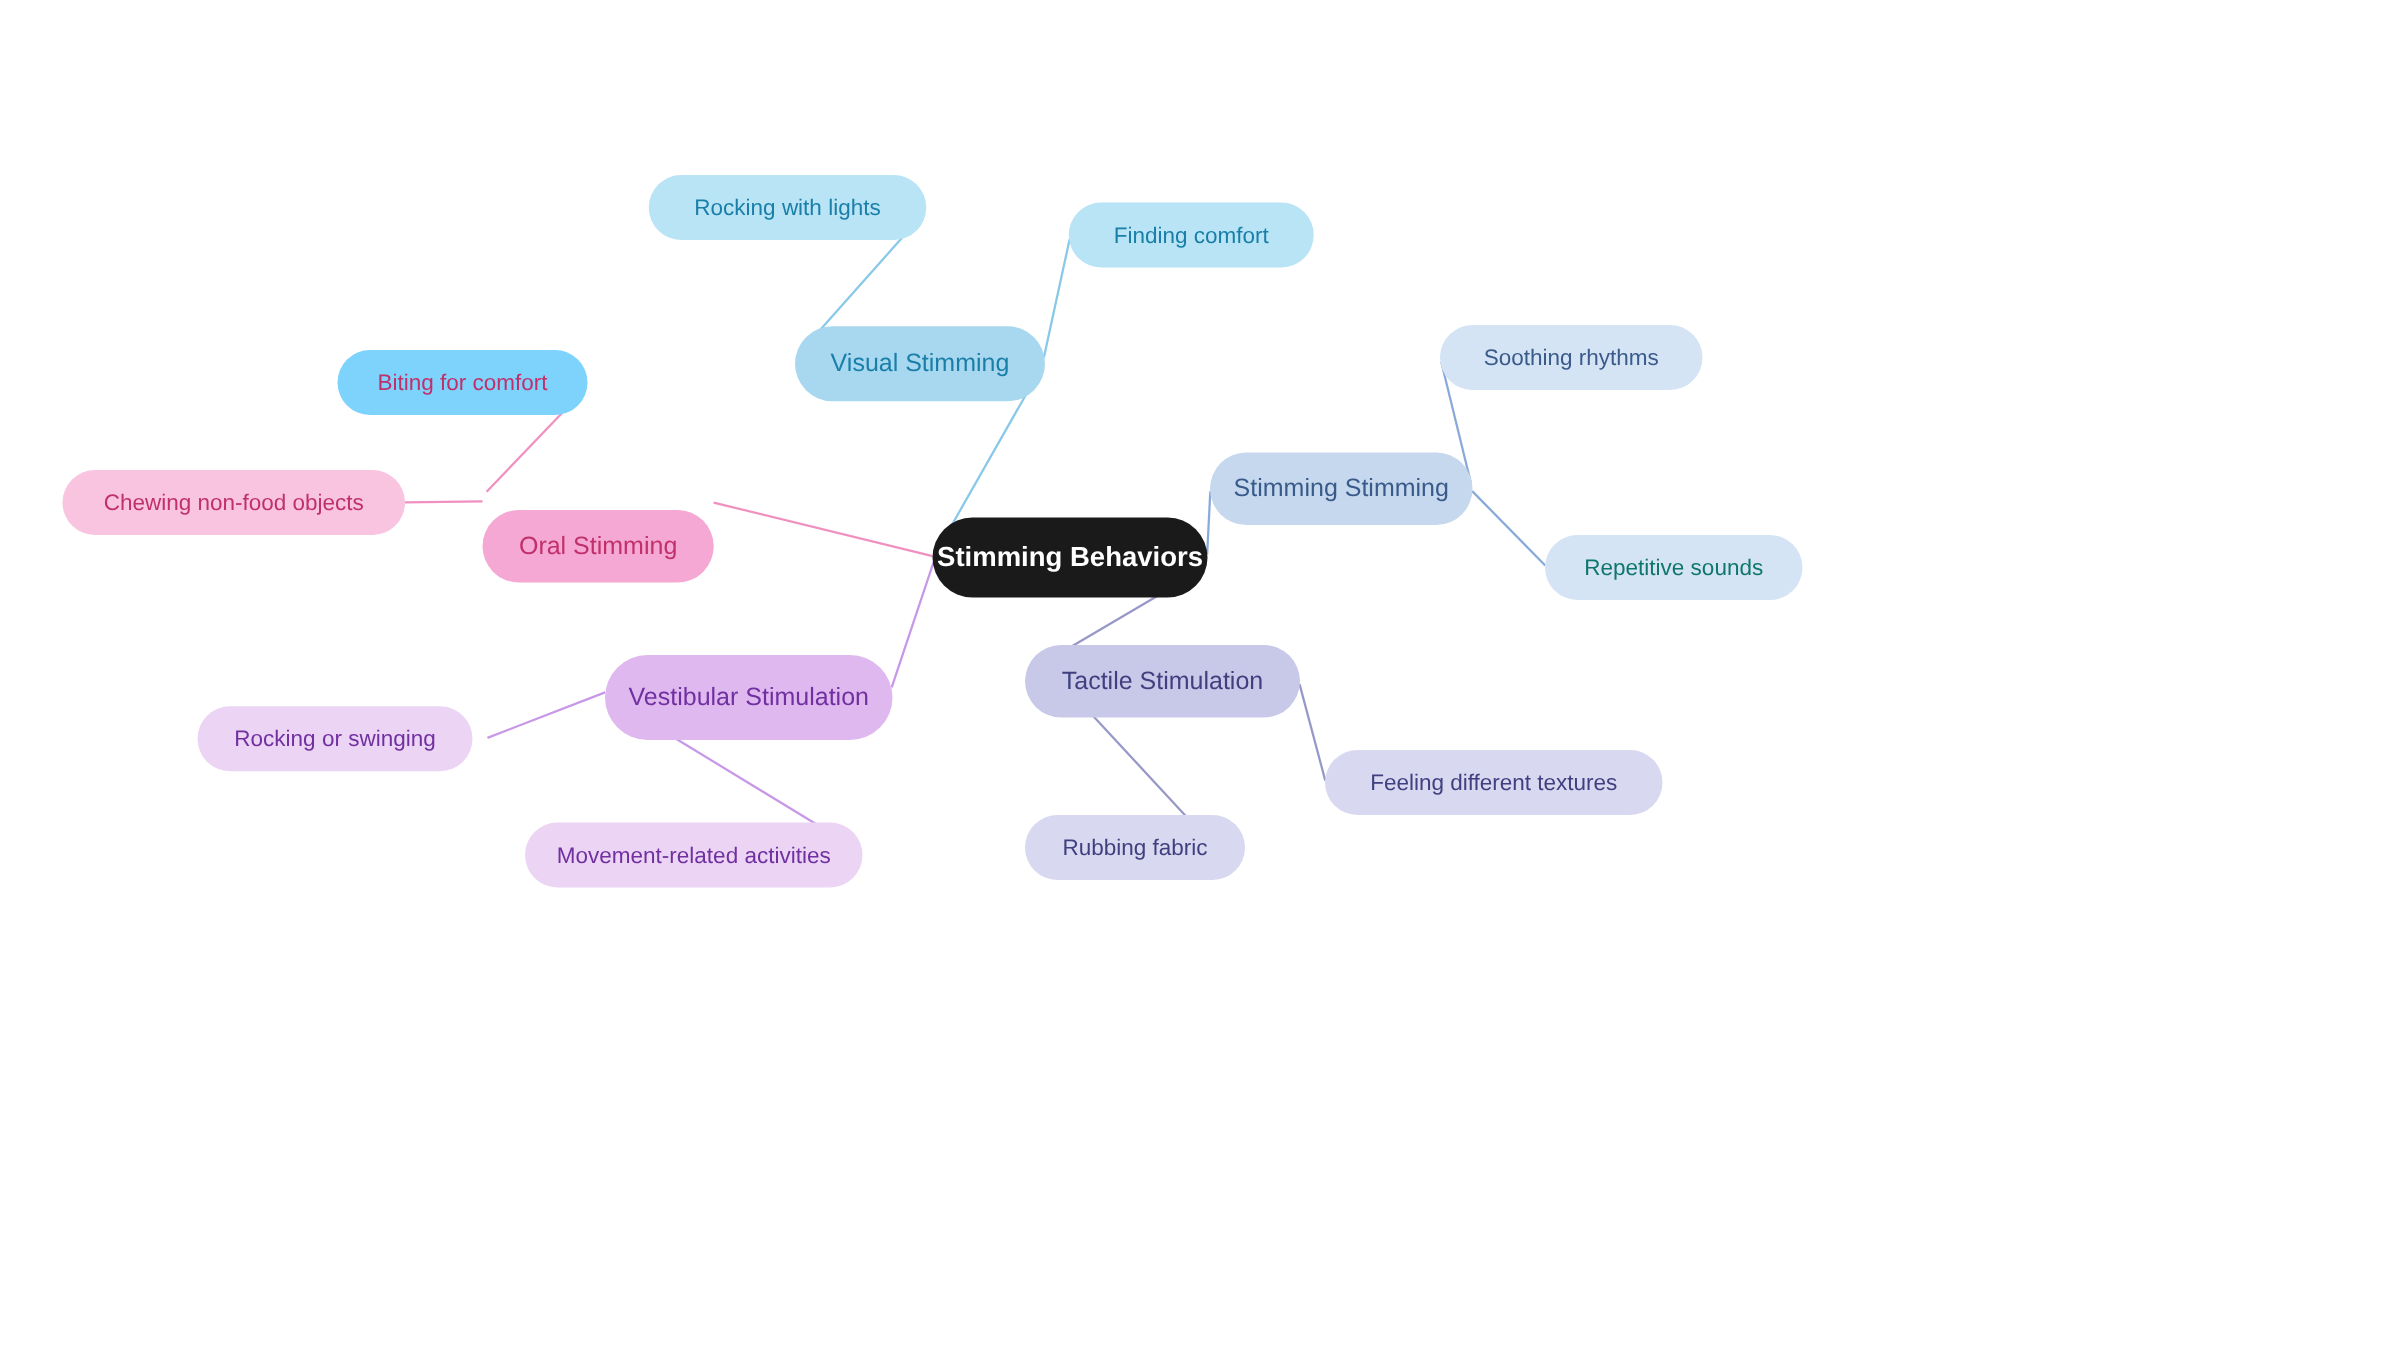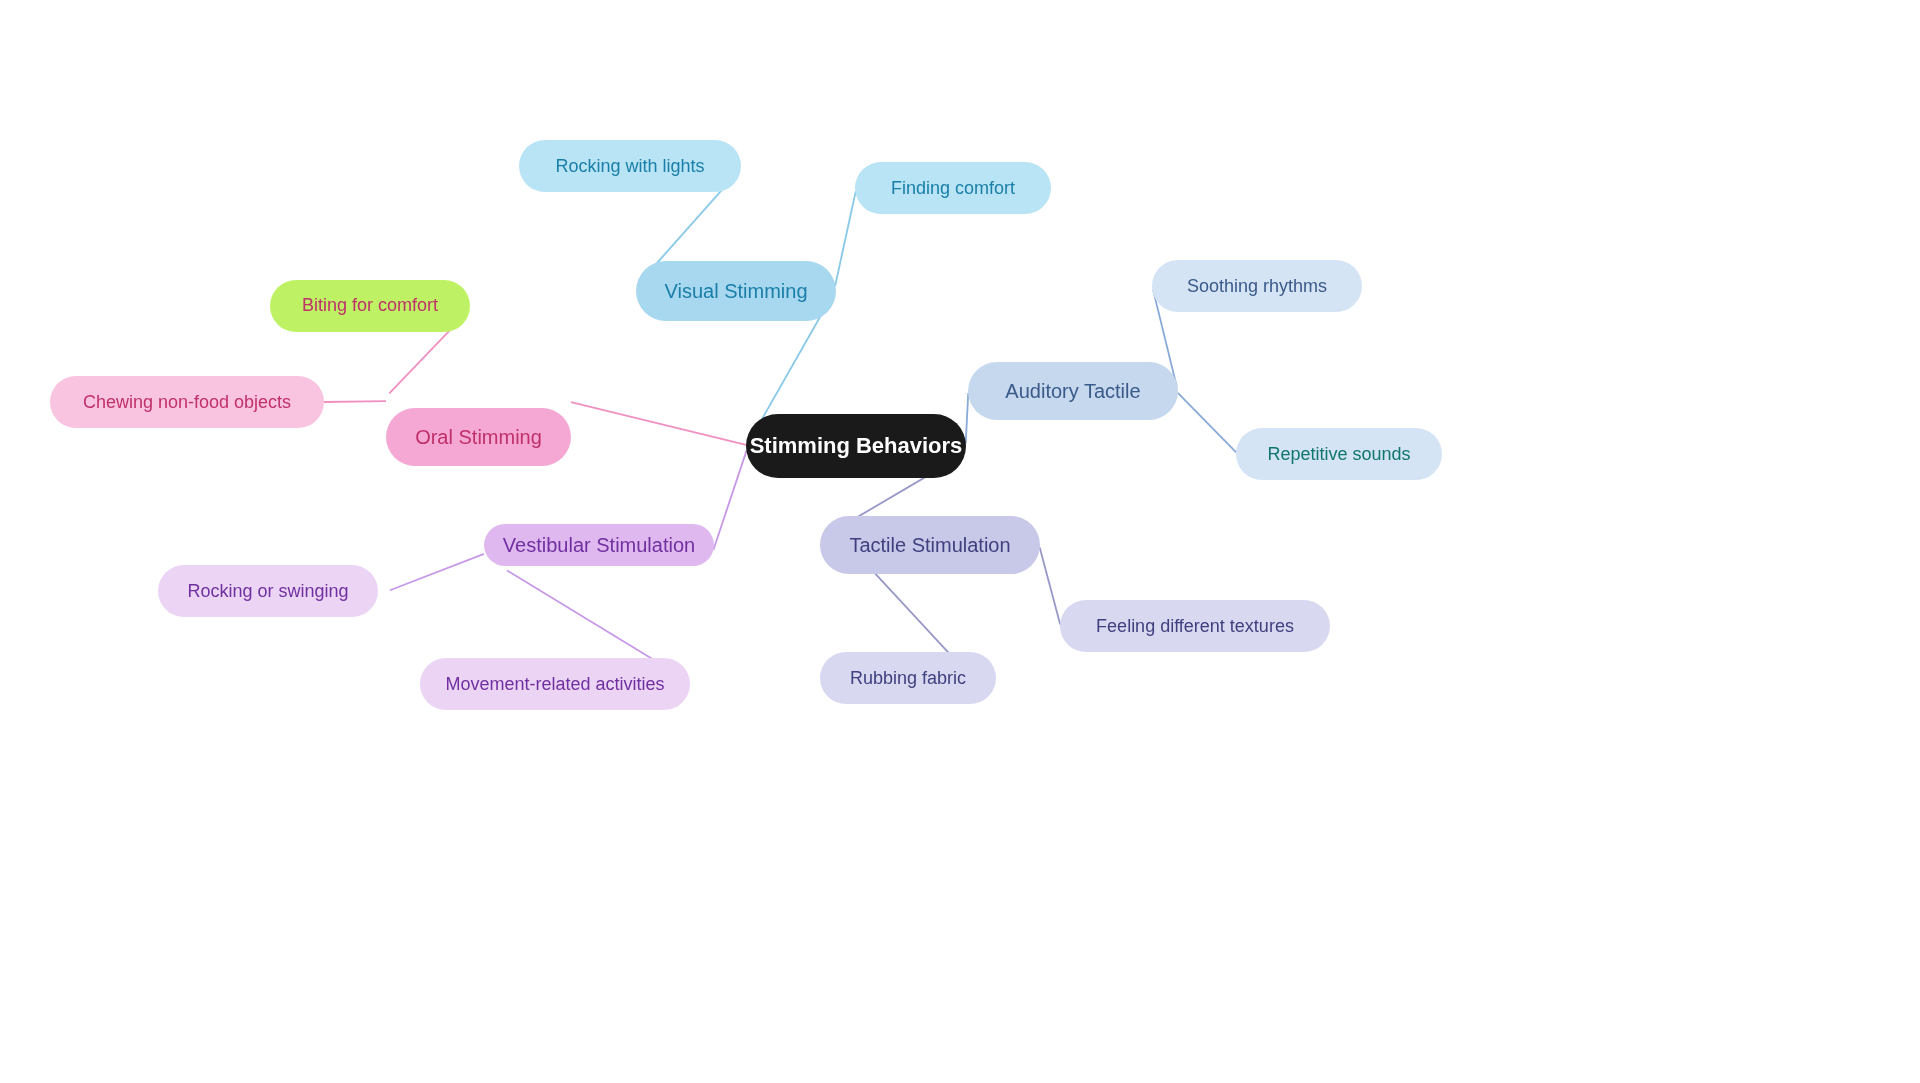--- a/index.html
+++ b/index.html
@@ -74,25 +74,24 @@
       padding: 16px 32px;
     }
     .node-oral {
       background: #f5a8d4;
       color: #c0306a;
       font-size: 20px;
       padding: 18px 36px;
       margin-top: 36px;
     }
     .node-biting {
-      background: #bef264;
+      background: #7dd3fc;
       color: #c0306a;
       font-size: 18px;
       padding: 16px 32px;
-      align-items: flex-end;
     }
     .node-chewing {
       background: #f9c4e0;
       color: #c0306a;
       font-size: 18px;
       padding: 16px 32px;
     }
     .node-vestibular {
       background: #e0b8f0;
       color: #7030a0;
@@ -159,40 +158,40 @@
   <span>Visual Stimming</span>
 </div>
 <div class="node node-engaging" id="node-engaging" style="position: absolute; left: 519px; top: 140px; width: 222px; height: 52px;">
   <span>Rocking with lights</span>
 </div>
 <div class="node node-finding" id="node-finding" style="position: absolute; left: 855px; top: 162px; width: 196px; height: 52px;">
   <span>Finding comfort</span>
 </div>
 
 <div class="node node-auditory" id="node-auditory" style="position: absolute; left: 968px; top: 362px; width: 210px; height: 58px;">
-  <span>Auditory Tactile</span>
+  <span>Stimming Stimming</span>
 </div>
 <div class="node node-soothing" id="node-soothing" style="position: absolute; left: 1152px; top: 260px; width: 210px; height: 52px;">
   <span>Soothing rhythms</span>
 </div>
 <div class="node node-repetitive" id="node-repetitive" style="position: absolute; left: 1236px; top: 428px; width: 206px; height: 52px;">
   <span>Repetitive sounds</span>
 </div>
 
 <div class="node node-oral" id="node-oral" style="position: absolute; left: 386px; top: 372px; width: 185px; height: 58px;">
   <span>Oral Stimming</span>
 </div>
 <div class="node node-biting" id="node-biting" style="position: absolute; left: 270px; top: 280px; width: 200px; height: 52px;">
   <span>Biting for comfort</span>
 </div>
 <div class="node node-chewing" id="node-chewing" style="position: absolute; left: 50px; top: 376px; width: 274px; height: 52px;">
   <span>Chewing non-food objects</span>
 </div>
 
-<div class="node node-vestibular" id="node-vestibular" style="position: absolute; left: 484px; top: 524px; width: 230px; height: 42px;">
+<div class="node node-vestibular" id="node-vestibular" style="position: absolute; left: 484px; top: 524px; width: 230px; height: 68px;">
   <span>Vestibular Stimulation</span>
 </div>
 <div class="node node-rocking" id="node-rocking" style="position: absolute; left: 158px; top: 565px; width: 220px; height: 52px;">
   <span>Rocking or swinging</span>
 </div>
 <div class="node node-movement" id="node-movement" style="position: absolute; left: 420px; top: 658px; width: 270px; height: 52px;">
   <span>Movement-related activities</span>
 </div>
 
 <div class="node node-tactile" id="node-tactile" style="position: absolute; left: 820px; top: 516px; width: 220px; height: 58px;">

